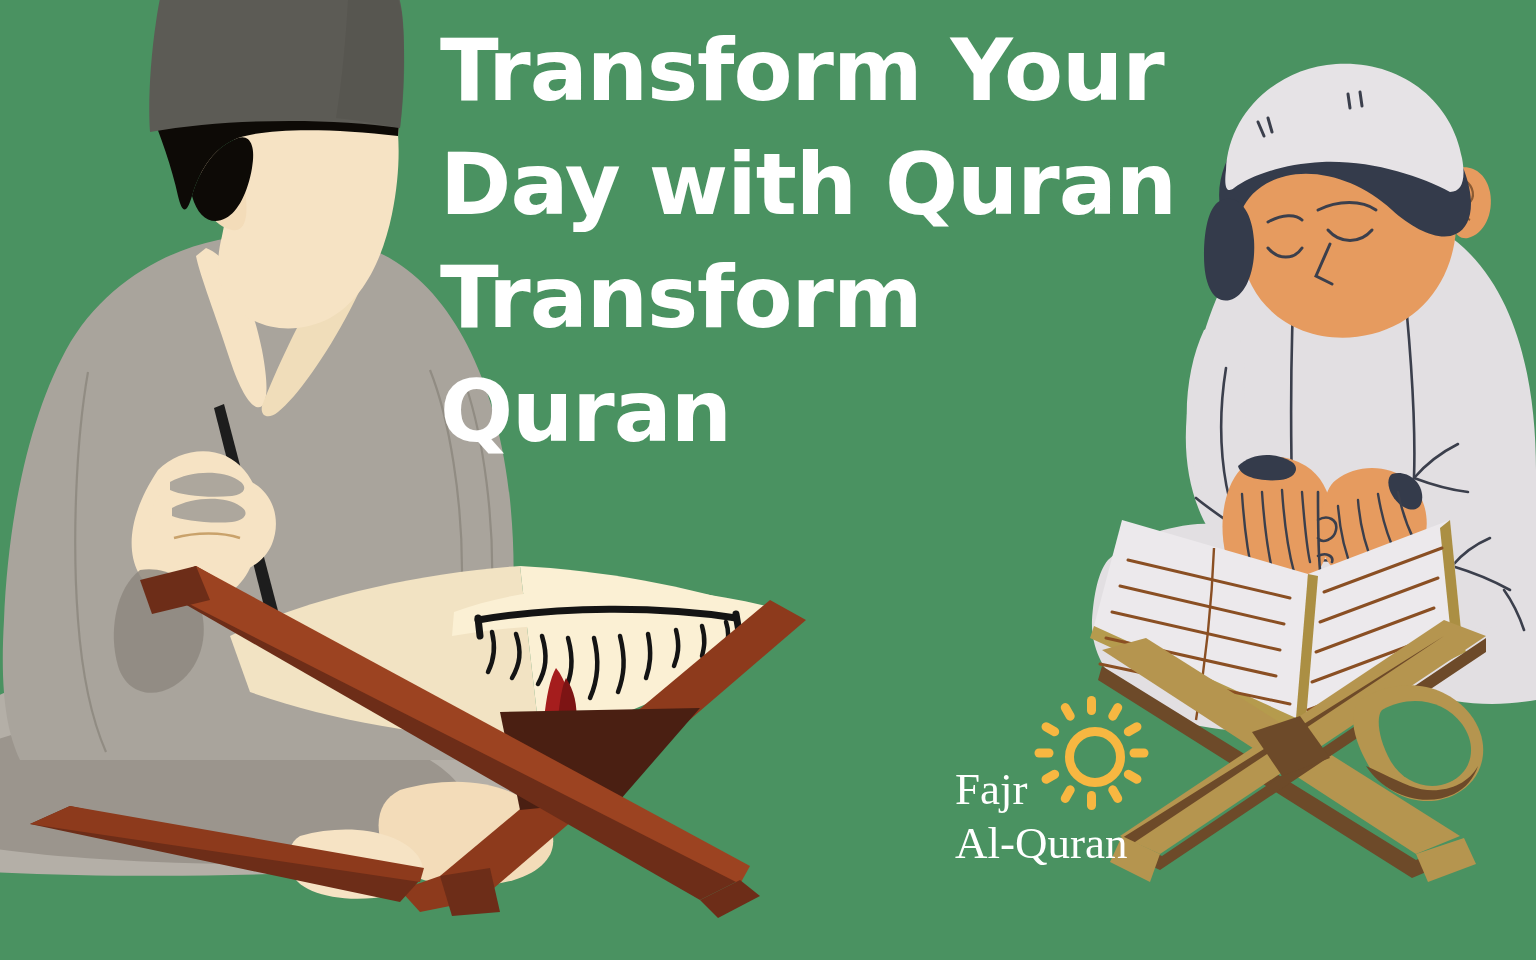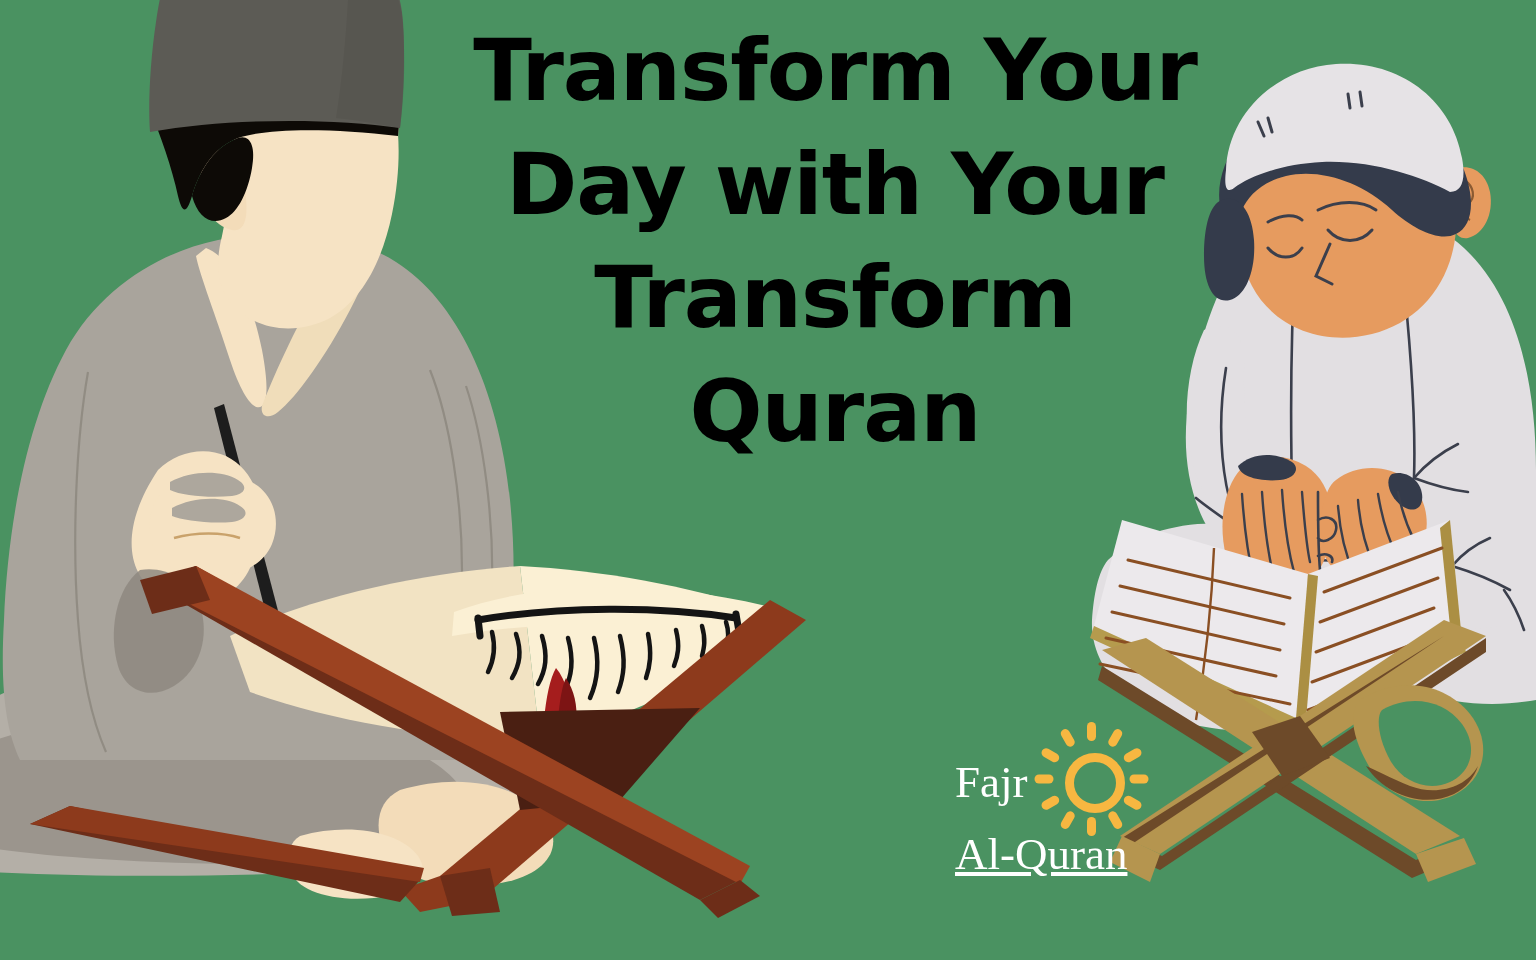--- a/index.html
+++ b/index.html
@@ -16,22 +16,22 @@
     font-family: "Liberation Sans", sans-serif;
   }
   .layer { position: absolute; top: 0; left: 0; width: 1536px; height: 960px; }
 
   
   #headline {
     position: absolute;
     left: 440px;
     top: 14px;
     width: 790px;
-    text-align: center;
-    color: #000000;
+    text-align: left;
+    color: #ffffff;
     font-family: "DejaVu Sans", sans-serif;
     font-weight: 700;
     font-size: 86px;
     line-height: 1.32;
     letter-spacing: -1px;
     z-index: 40;
     -webkit-font-smoothing: antialiased;
   }
   #headline .hl-line { display: block; white-space: nowrap; }
 
@@ -39,25 +39,25 @@
   #logo {
     position: absolute;
     left: 955px;
     top: 760px;
     z-index: 45;
     color: #ffffff;
     font-family: "Liberation Serif", serif;
   }
   #logo .logo-row {
     display: flex;
-    align-items: flex-start;
+    align-items: flex-end;
     height: 52px;
   }
   #logo .logo-word1 { font-size: 45px; line-height: 1; }
-  #logo .logo-word2 { font-size: 45px; line-height: 1; margin-top: 20px; text-decoration: underline; }
+  #logo .logo-word2 { font-size: 45px; line-height: 1; margin-top: 9px; }
   .sun-wrap {
     position: relative;
     width: 118px;
     height: 118px;
     margin-left: 4px;
     margin-top: -40px;
   }
   .sun-core {
     position: absolute;
     left: 33px; top: 33px;
@@ -260,21 +260,21 @@
       <path fill="#4a9261" d="M 1382 710 C 1410 694 1444 700 1462 724 C 1478 746 1472 772 1450 782 C 1428 792 1402 782 1390 760 C 1378 738 1376 716 1382 710 Z"></path>
       <path fill="#6d4a29" d="M 1366 766 C 1386 796 1424 808 1454 794 C 1466 788 1474 778 1478 766 C 1466 788 1436 796 1410 786 C 1390 778 1376 770 1366 766 Z"></path>
       <path fill="#b5954f" d="M 1416 854 L 1464 838 L 1476 864 L 1428 882 Z"></path>
       <path fill="#b5954f" d="M 1160 854 L 1122 836 L 1110 862 L 1150 882 Z"></path>
       <path fill="#6d4a29" d="M 1252 732 L 1300 716 L 1330 758 L 1282 776 Z"></path>
     </g>
   </svg>
 
   <div id="headline">
     <span class="hl-line">Transform Your</span>
-    <span class="hl-line">Day with Your</span>
+    <span class="hl-line">Day with Quran</span>
     <span class="hl-line">Transform</span>
     <span class="hl-line">Quran</span>
   </div>
 
   <div id="logo">
     <div class="logo-row">
       <span class="logo-word1">Fajr</span>
       <span class="sun-wrap">
         <span class="sun-core"></span>
         <i class="ray" style="transform:rotate(0deg)"></i>

